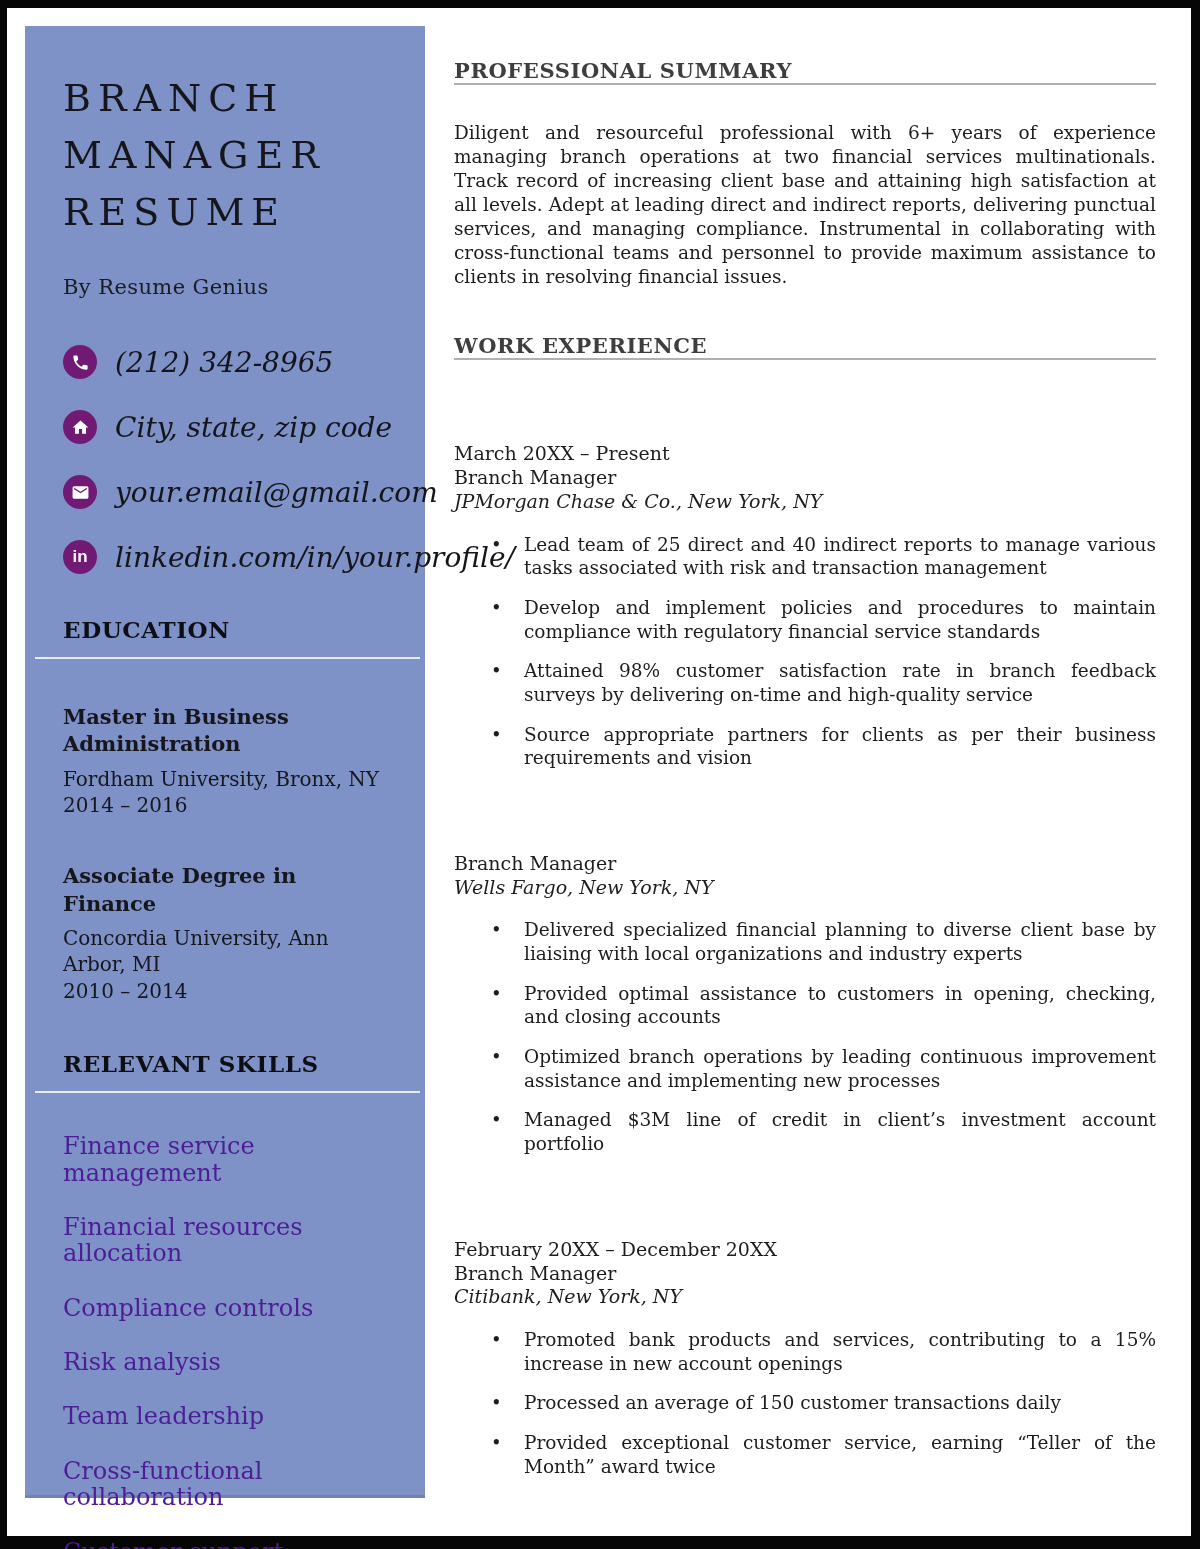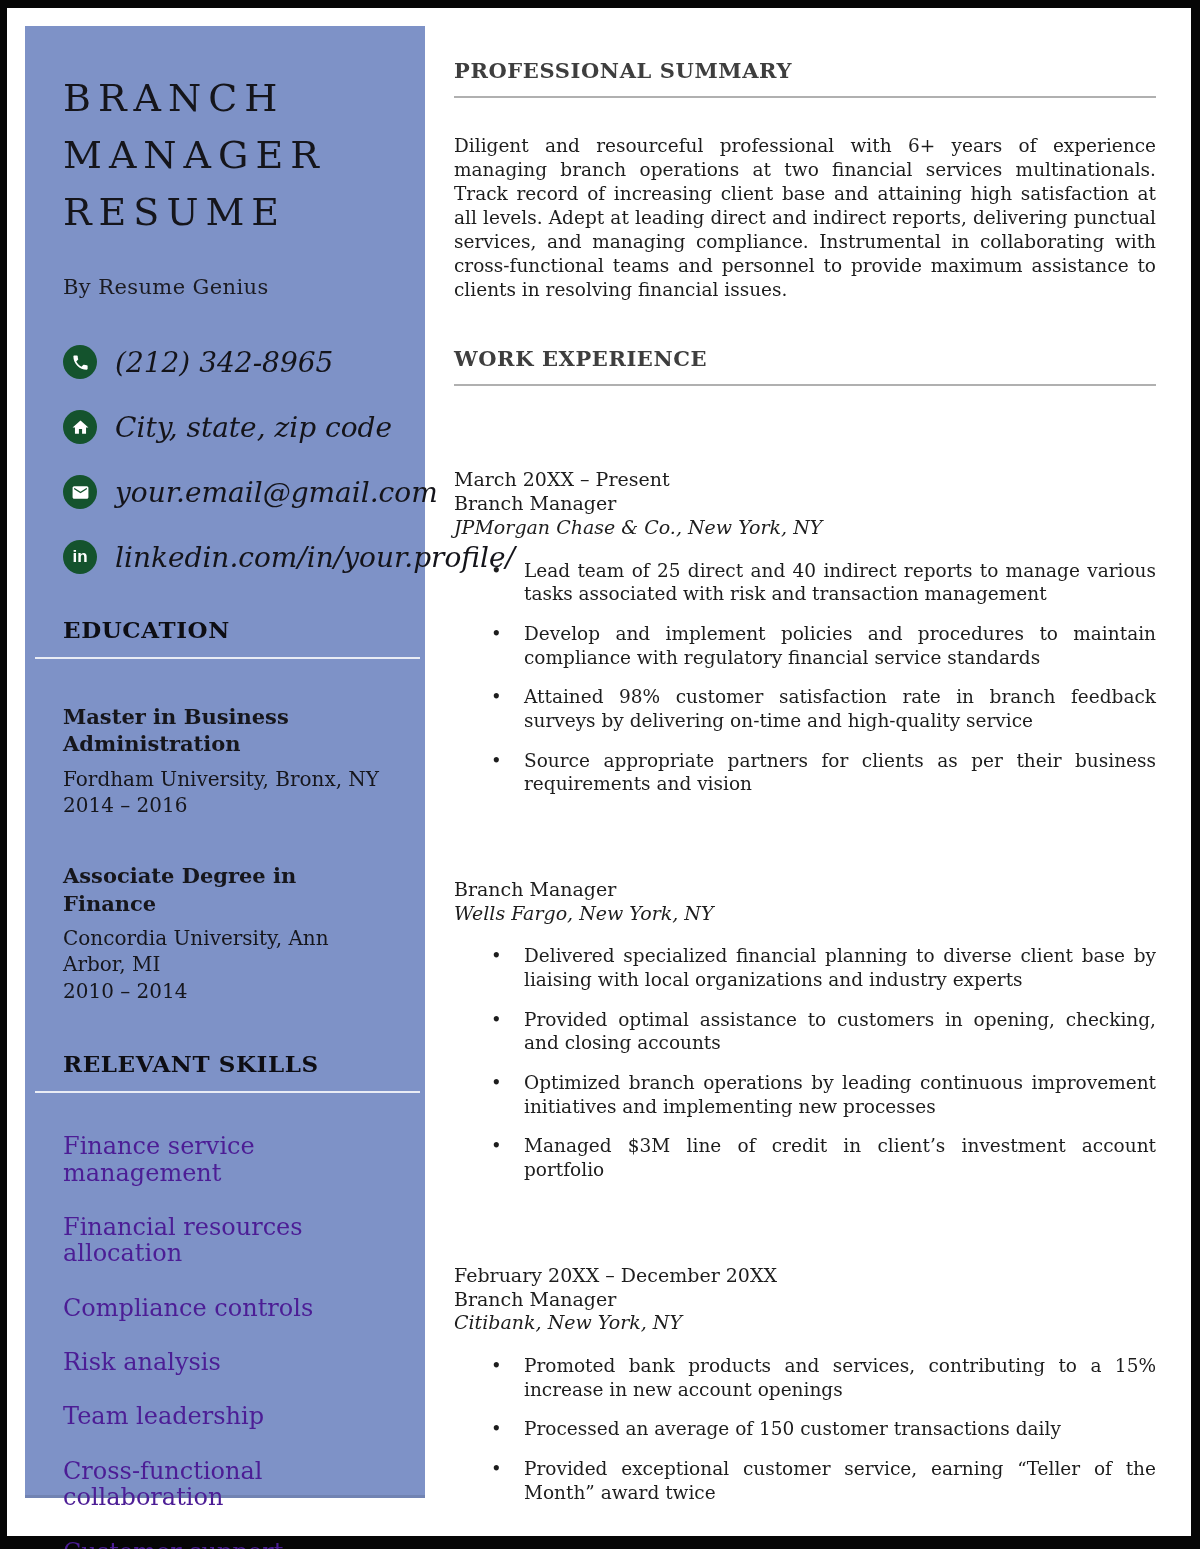--- a/index.html
+++ b/index.html
@@ -43,21 +43,21 @@
   .contacts { margin-top: 46px; }
   .contact-row {
     display: flex;
     align-items: center;
     margin-bottom: 31px;
   }
   .cicon {
     flex: 0 0 34px;
     width: 34px; height: 34px;
     border-radius: 50%;
-    background: #14532d;
+    background: #701a75;
     display: flex;
     align-items: center;
     justify-content: center;
   }
   .cicon svg { width: 19px; height: 19px; display: block; }
   .cicon .in-glyph {
     color: #ffffff;
     font-family: "Liberation Sans", sans-serif;
     font-weight: bold;
     font-size: 17px;
@@ -107,21 +107,21 @@
     left: 447px; top: 50px;
     width: 702px;
     color: #1d1d1d;
   }
   .main-heading {
     margin: 0;
     font-size: 21px;
     font-weight: 700;
     letter-spacing: 0.6px;
     color: #3e3e3e;
-    padding-bottom: 13px;
+    padding-bottom: 0;
     border-bottom: 2px solid #b0b0b0;
   }
   .summary-text {
     margin: 36px 0 0;
     font-size: 18.5px;
     line-height: 1.3;
     text-align: justify;
     color: #1d1d1d;
   }
   .experience-section { margin-top: 44px; }
@@ -249,21 +249,21 @@
               <li>Source appropriate partners for clients as per their business requirements and vision</li>
             </ul>
   </article>
 
   <article class="job">
     <div class="job-title">Branch Manager</div>
     <div class="job-company">Wells Fargo, New York, NY</div>
     <ul class="bullets">
               <li>Delivered specialized financial planning to diverse client base by liaising with local organizations and industry experts</li>
               <li>Provided optimal assistance to customers in opening, checking, and closing accounts</li>
-              <li>Optimized branch operations by leading continuous improvement initiatives and implementing new processes</li>
+              <li>Optimized branch operations by leading continuous improvement assistance and implementing new processes</li>
               <li>Managed $3M line of credit in client’s investment account portfolio</li>
             </ul>
   </article>
 
   <article class="job">
     <div class="job-dates">February 20XX – December 20XX</div>
     <div class="job-title">Branch Manager</div>
     <div class="job-company">Citibank, New York, NY</div>
     <ul class="bullets">
               <li>Promoted bank products and services, contributing to a 15% increase in new account openings</li>

